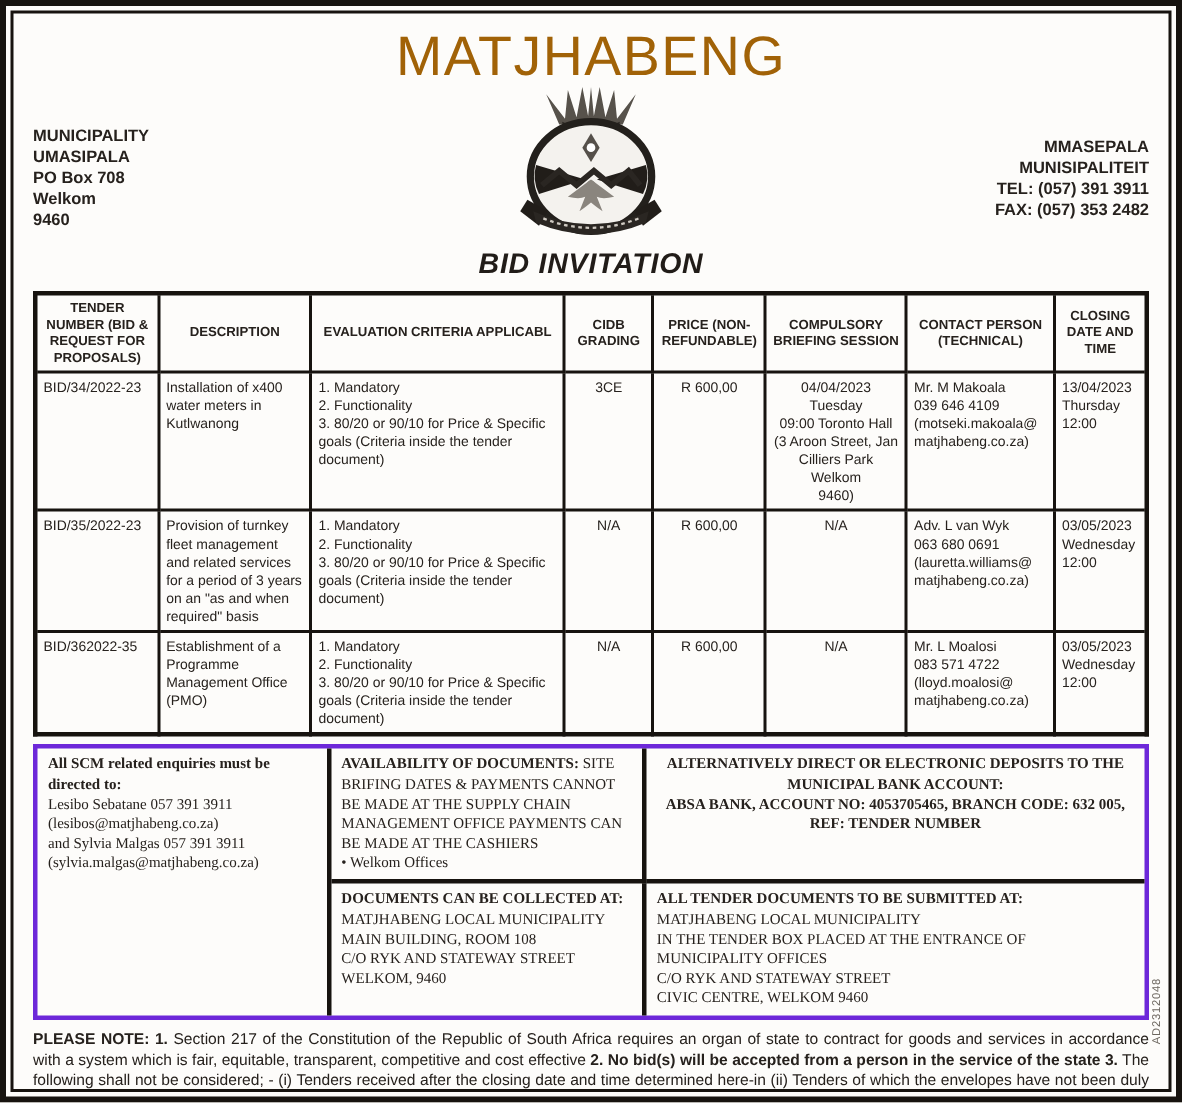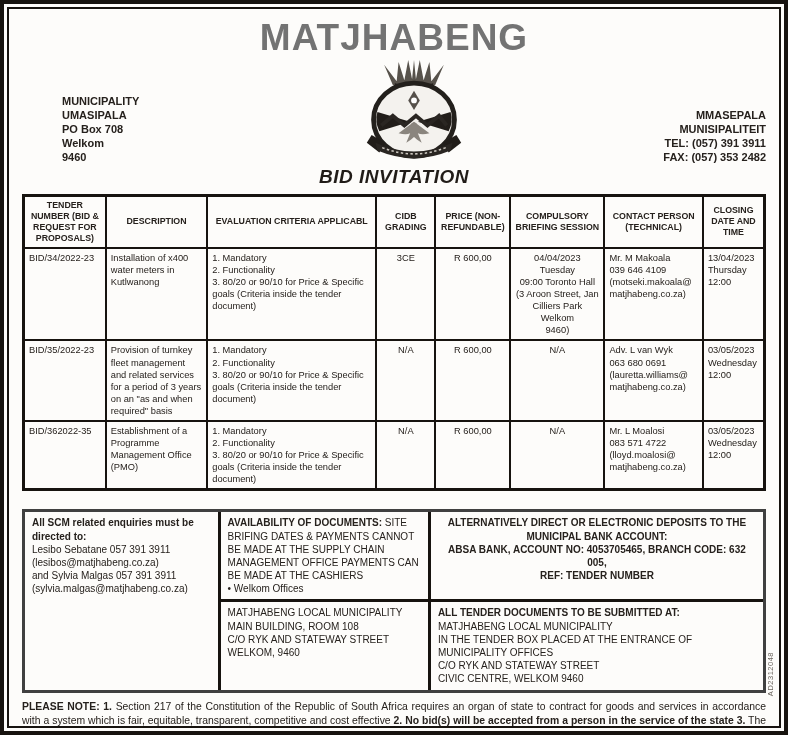--- a/index.html
+++ b/index.html
@@ -6,36 +6,36 @@
   *{box-sizing:border-box;}
   .page{
     width:788px;height:735px;background:#fdfcfa;margin:0 auto;position:relative;
     border:4px solid #17130f;padding:3px;
     font-family:"Liberation Sans", sans-serif;color:#26211d;
   }
   .inner{
     border:2px solid #17130f;height:100%;padding:8px 13px 6px;position:relative;overflow:hidden;background:#fdfcfa;
   }
   .title{
-    text-align:center;font-size:37px;font-weight:700;letter-spacing:1px;margin:2px 0 0;
-    line-height:1.0;color:#737373;
-  }
-  .header-row{display:flex;justify-content:space-between;align-items:flex-end;margin-top:4px;height:104px;margin-left:40px;}
+    text-align:center;font-size:37px;font-weight:400;letter-spacing:1px;margin:2px 0 0;
+    line-height:1.0;color:#a16207;
+  }
+  .header-row{display:flex;justify-content:space-between;align-items:center;margin-top:4px;height:104px;}
   .addr{font-size:11px;font-weight:700;line-height:1.28;margin-top:14px;width:230px;}
   .addr.right{text-align:right;}
   .logo-wrap{width:130px;display:flex;justify-content:center;margin-top:-4px;}
   .section-title{text-align:center;font-size:19px;font-weight:700;letter-spacing:0.5px;margin:2px 0 6px;color:#211c18;font-style:italic;}
   table.bid-table{width:100%;border-collapse:collapse;table-layout:fixed;border:3px solid #17130f;}
   .bid-table th,.bid-table td{border:2px solid #17130f;padding:3px 4px;vertical-align:top;overflow:hidden;}
   .bid-table th{font-size:8.8px;font-weight:700;text-align:center;vertical-align:middle;height:50px;line-height:1.25;}
   .bid-table td{font-size:9.3px;line-height:1.3;white-space:pre-line;height:64px;}
   .bid-table tr.r3 td{height:58px;}
   td.ac{text-align:center;}
   .info-grid{
-    display:grid;grid-template-columns:26.5% 28.5% 45%;border:3px solid #404040;margin-top:18px;
+    display:grid;grid-template-columns:26.5% 28.5% 45%;border:3px solid #6d28d9;margin-top:5px;font-family:Liberation Serif, serif;
   }
   .info-cell{padding:4px 7px;font-size:10px;line-height:1.32;}
   .info-cell .h{font-weight:700;}
   .info-cell .body{white-space:pre-line;}
   .cell-enquiries{grid-column:1;grid-row:1 / 3;border-right:3px solid #17130f;}
   .cell-availability{grid-column:2;grid-row:1;border-right:3px solid #17130f;border-bottom:3px solid #17130f;min-height:74px;}
   .cell-deposits{grid-column:3;grid-row:1;border-bottom:3px solid #17130f;font-weight:700;text-align:center;}
   .cell-collected{grid-column:2;grid-row:2;border-right:3px solid #17130f;min-height:80px;}
   .cell-submitted{grid-column:3;grid-row:2;}
   .notes{margin-top:7px;font-size:10.4px;line-height:1.34;text-align:justify;color:#26211d;}
@@ -184,20 +184,21 @@
       <div class="info-cell cell-availability">
         <span class="h">AVAILABILITY OF DOCUMENTS:</span><span class="body"> SITE BRIFING DATES &amp; PAYMENTS CANNOT BE MADE AT THE SUPPLY CHAIN MANAGEMENT OFFICE PAYMENTS CAN BE MADE AT THE CASHIERS</span>
         <div>• Welkom Offices</div>
       </div>
       <div class="info-cell cell-deposits">
         <div class="body">ALTERNATIVELY DIRECT OR ELECTRONIC DEPOSITS TO THE MUNICIPAL BANK ACCOUNT:
 ABSA BANK, ACCOUNT NO: 4053705465, BRANCH CODE: 632 005,
 REF: TENDER NUMBER</div>
       </div>
       <div class="info-cell cell-collected">
+        <div class="h">DOCUMENTS CAN BE COLLECTED AT:</div>
         <div class="body">MATJHABENG LOCAL MUNICIPALITY
 MAIN BUILDING, ROOM 108
 C/O RYK AND STATEWAY STREET
 WELKOM, 9460</div>
       </div>
       <div class="info-cell cell-submitted">
         <div class="h">ALL TENDER DOCUMENTS TO BE SUBMITTED AT:</div>
         <div class="body">MATJHABENG LOCAL MUNICIPALITY
 IN THE TENDER BOX PLACED AT THE ENTRANCE OF MUNICIPALITY OFFICES
 C/O RYK AND STATEWAY STREET

